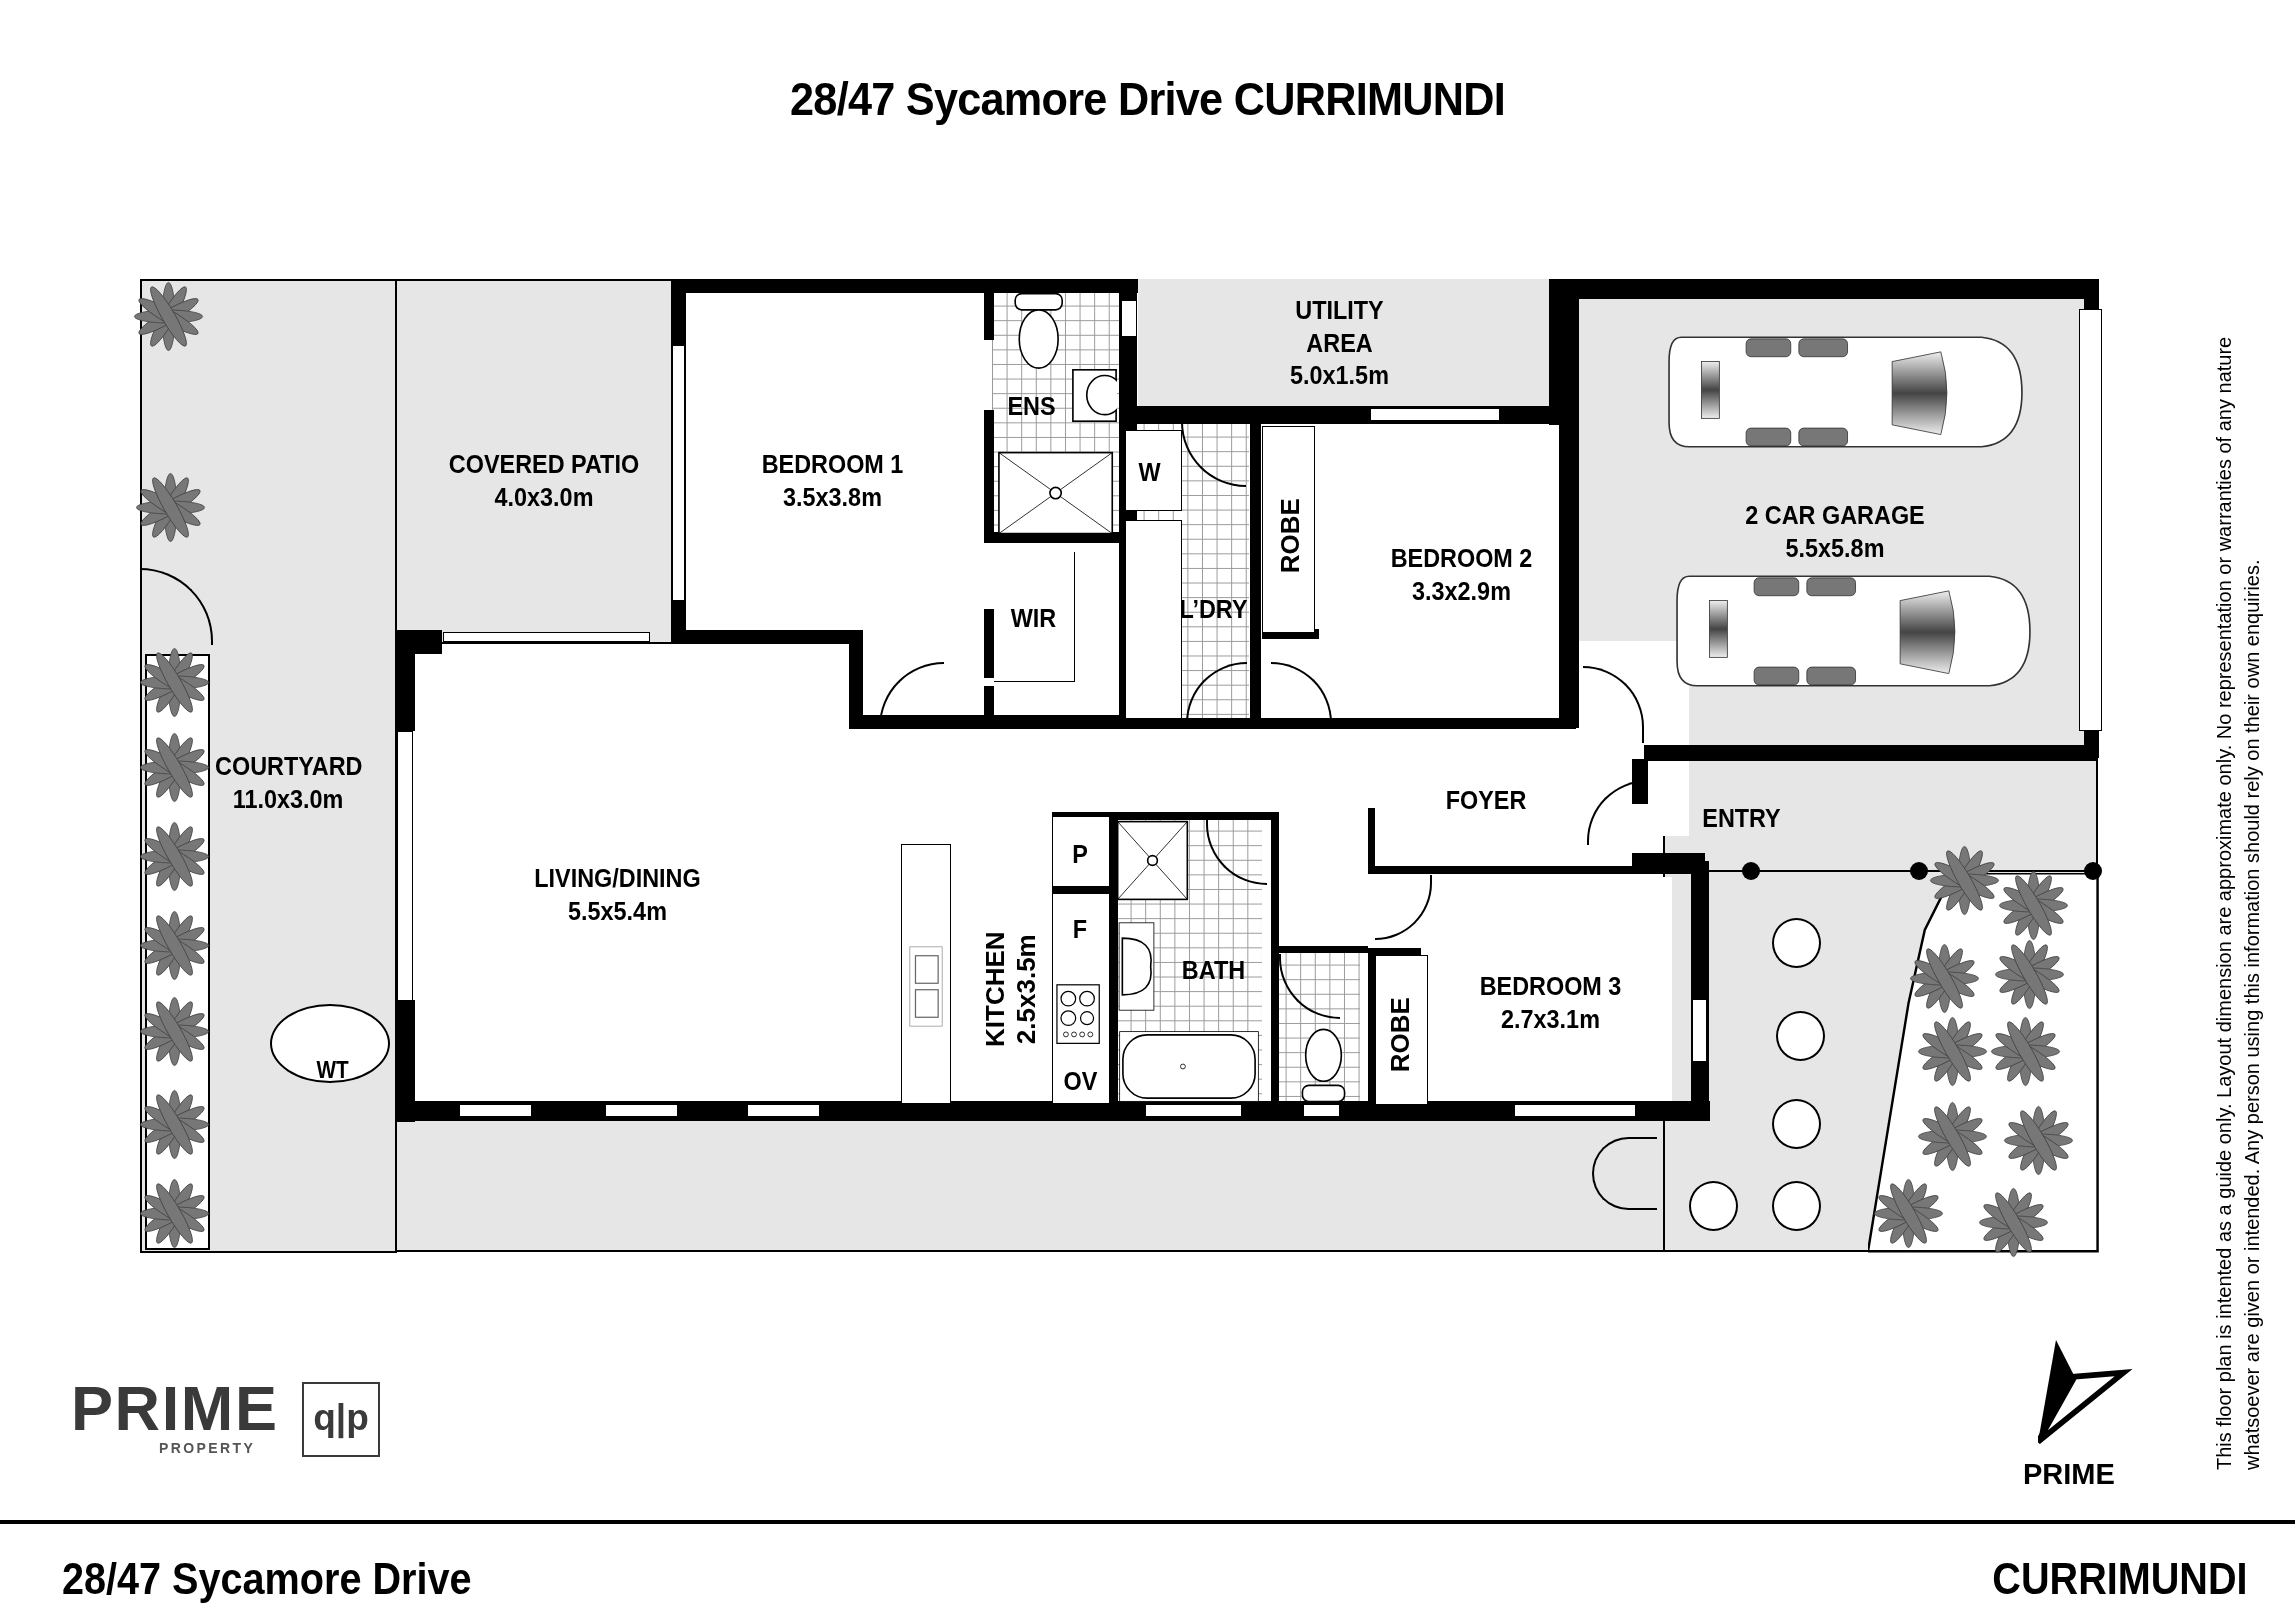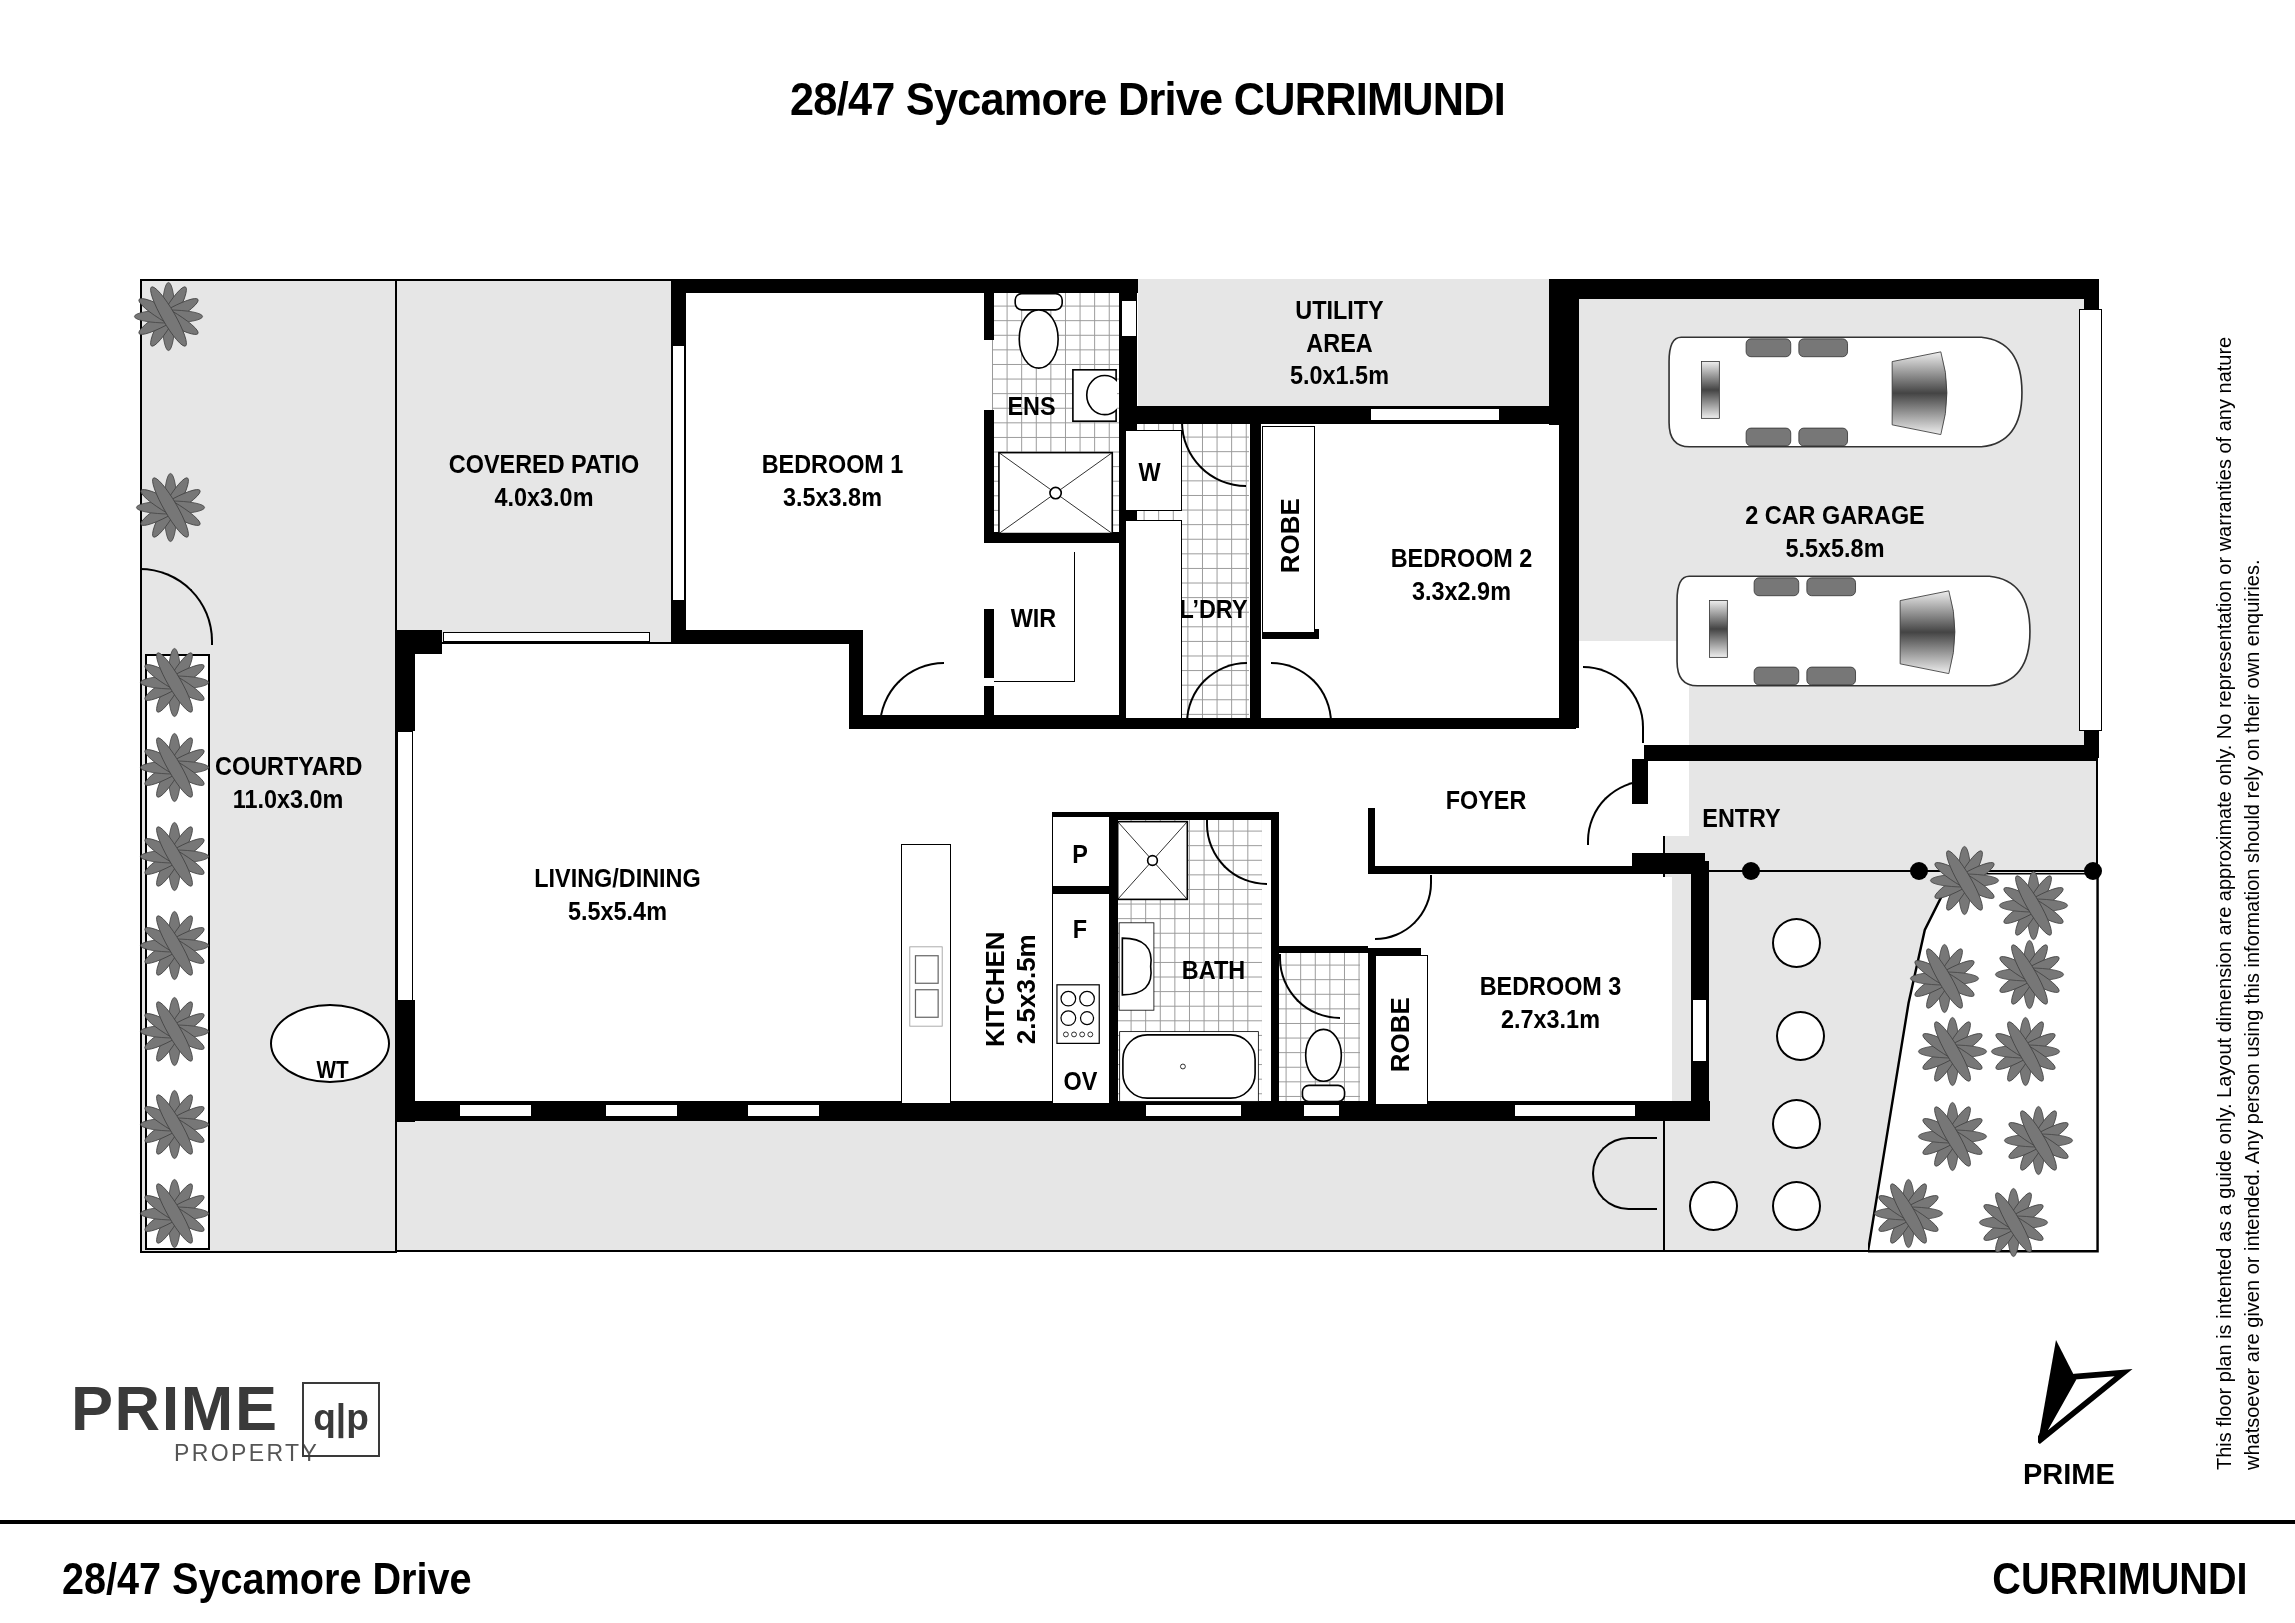--- a/index.html
+++ b/index.html
@@ -17,21 +17,21 @@
   .window{position:absolute;background:#fff;border:1.6px solid #000;box-sizing:border-box;}
   .door-arc{position:absolute;border:2.4px solid #000;box-sizing:border-box;background:transparent;}
   .plant{position:absolute;width:73px;height:73px;}
   .circle{position:absolute;border:2.4px solid #000;border-radius:50%;background:#fff;box-sizing:border-box;}
   .dot{position:absolute;width:18px;height:18px;border-radius:50%;background:#000;}
   .footer-line{left:0;top:1520px;width:2295px;height:4px;background:#000;}
   .footer-left{left:62px;top:1554px;font-weight:bold;font-size:44px;transform:scaleX(0.9);transform-origin:left;}
   .footer-right{right:47px;top:1554px;font-weight:bold;font-size:44px;transform:scaleX(0.9);transform-origin:right;}
   .disclaimer{left:2210px;top:1470px;width:1186px;transform:rotate(-90deg);transform-origin:0 0;font-size:20px;line-height:28px;color:#000;}
   .logo-prime{left:71px;top:1372px;font-weight:bold;font-size:63px;color:#3a3a3a;letter-spacing:1.6px;}
-  .logo-property{left:174px;top:1440px;font-size:23px;color:#555;letter-spacing:2.4px;}
+  .logo-property{left:159px;top:1440px;font-size:14px;color:#555;letter-spacing:2.4px;font-weight:bold;}
   .logo-box{left:302px;top:1382px;width:78px;height:75px;border:2.4px solid #3a3a3a;box-sizing:border-box;font-size:37px;color:#3a3a3a;text-align:center;line-height:67px;font-weight:bold;}
   .north-label{left:2023px;top:1458px;font-weight:bold;font-size:29px;}
   .car{position:absolute;}
 </style>
 </head>
 <body>
 
 <div class="abs title">28/47 Sycamore Drive CURRIMUNDI</div>
 
 <div class="abs" style="left:0;top:0;width:2295px;height:1623px;">

